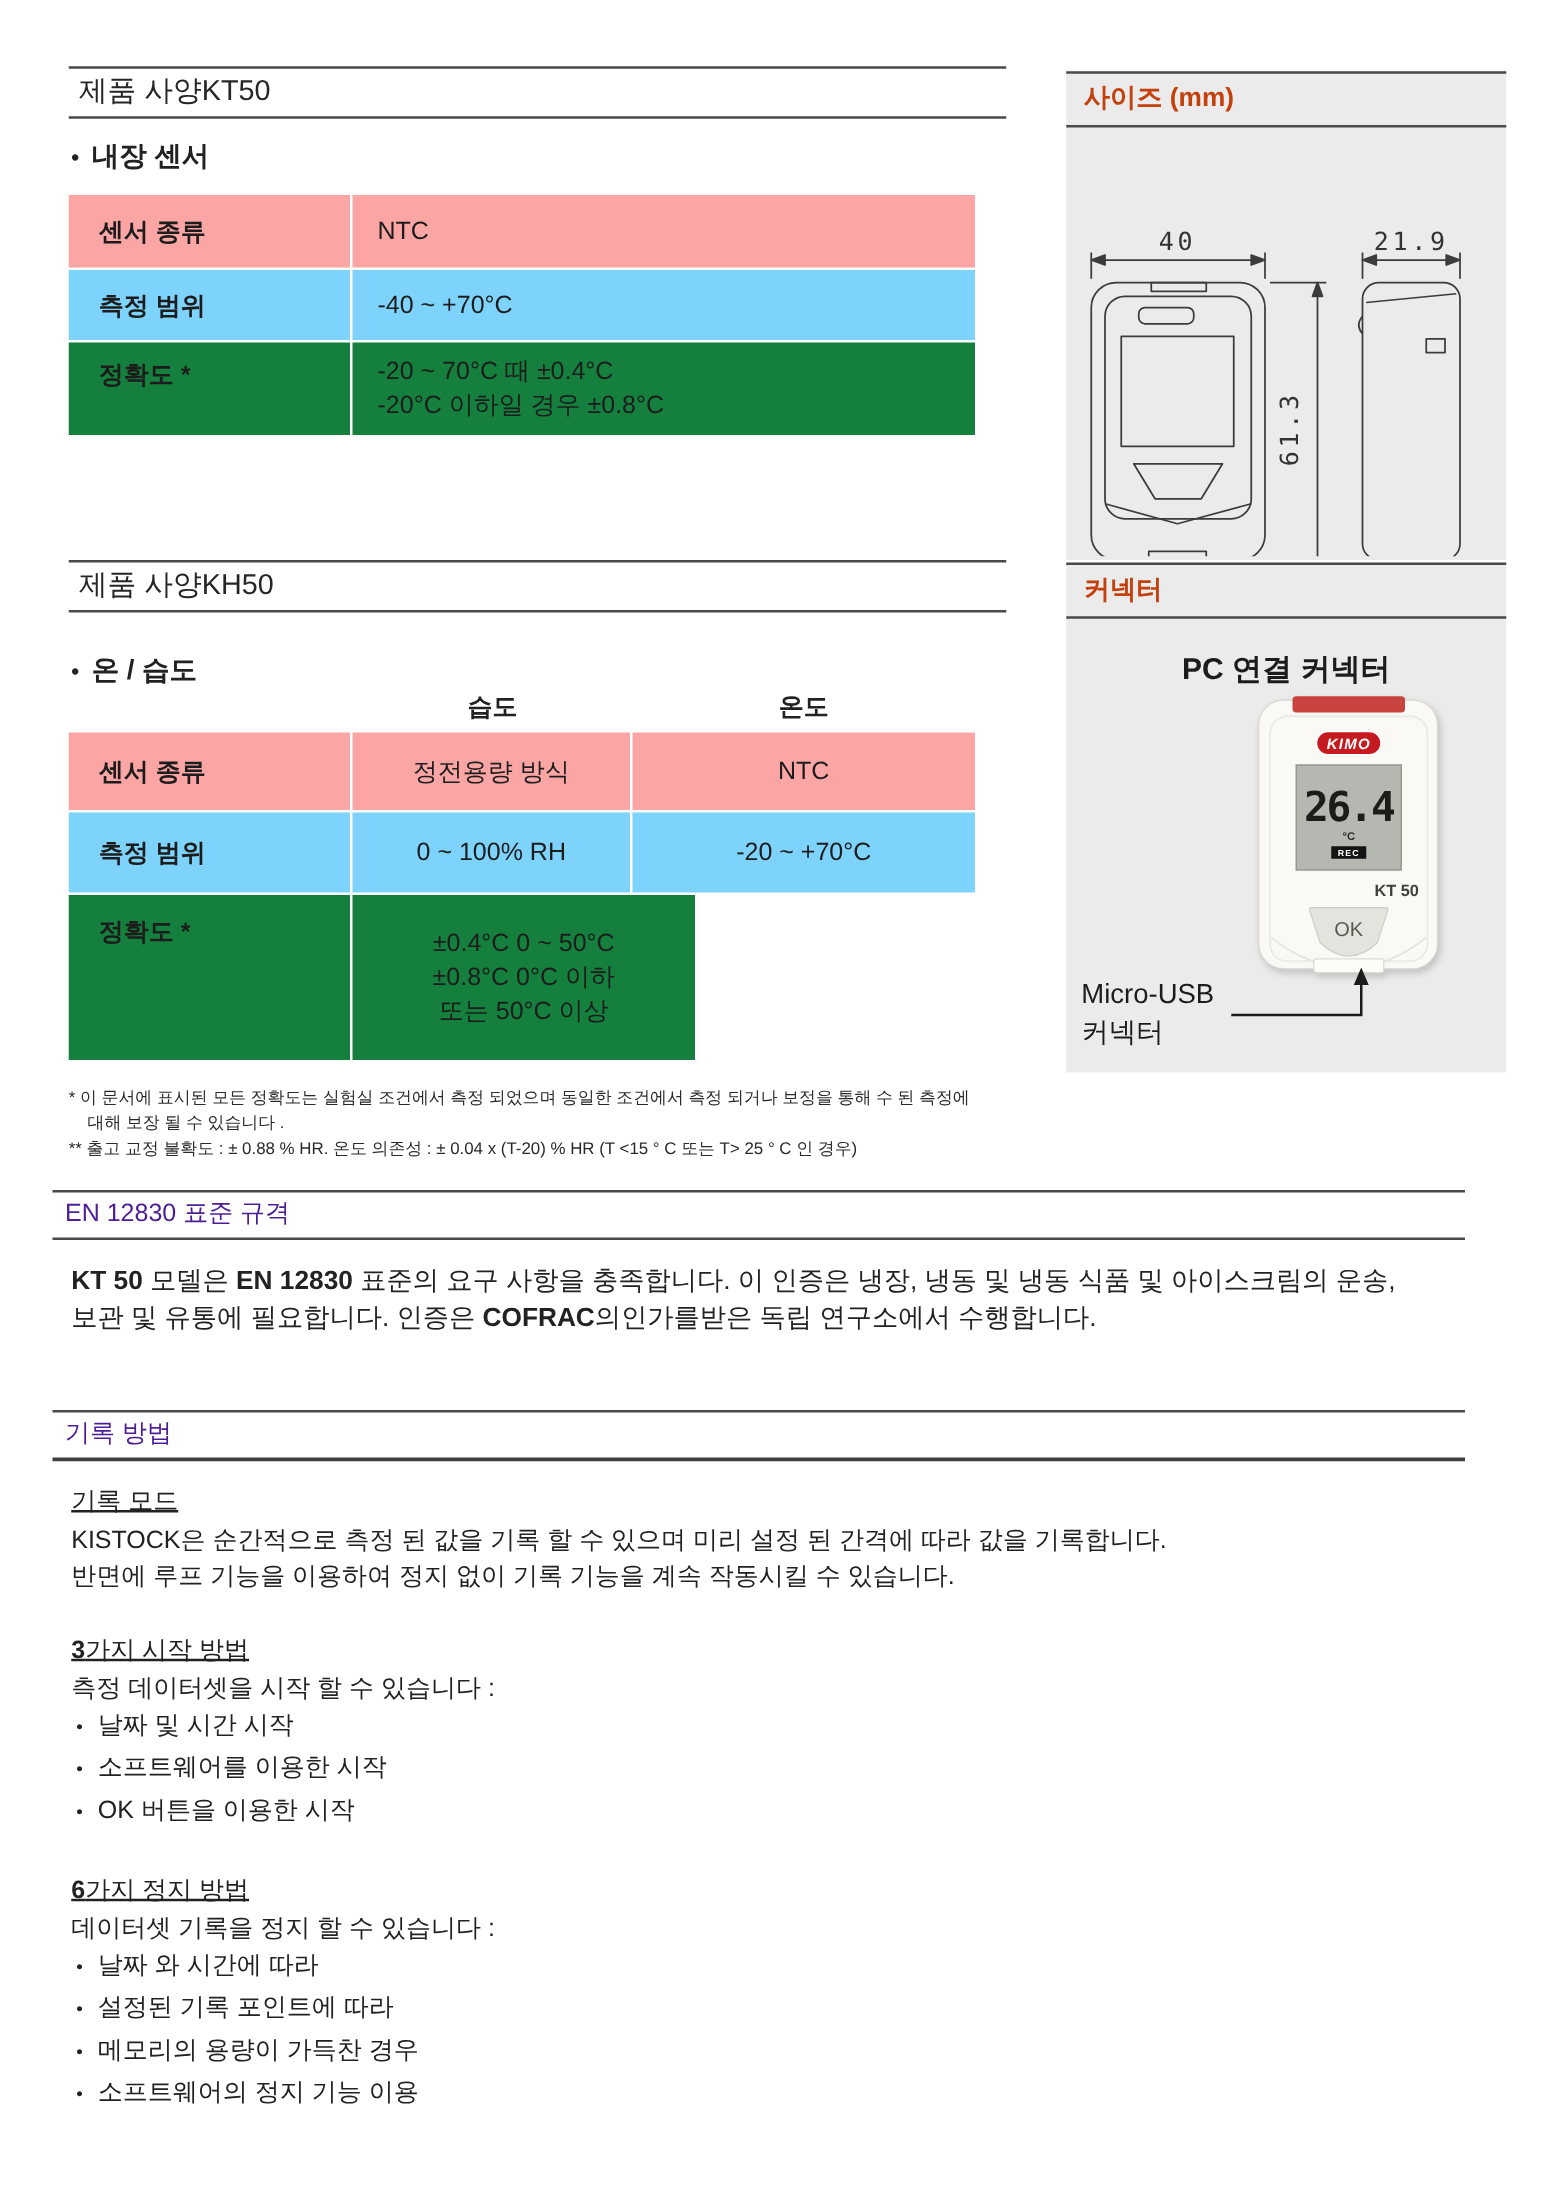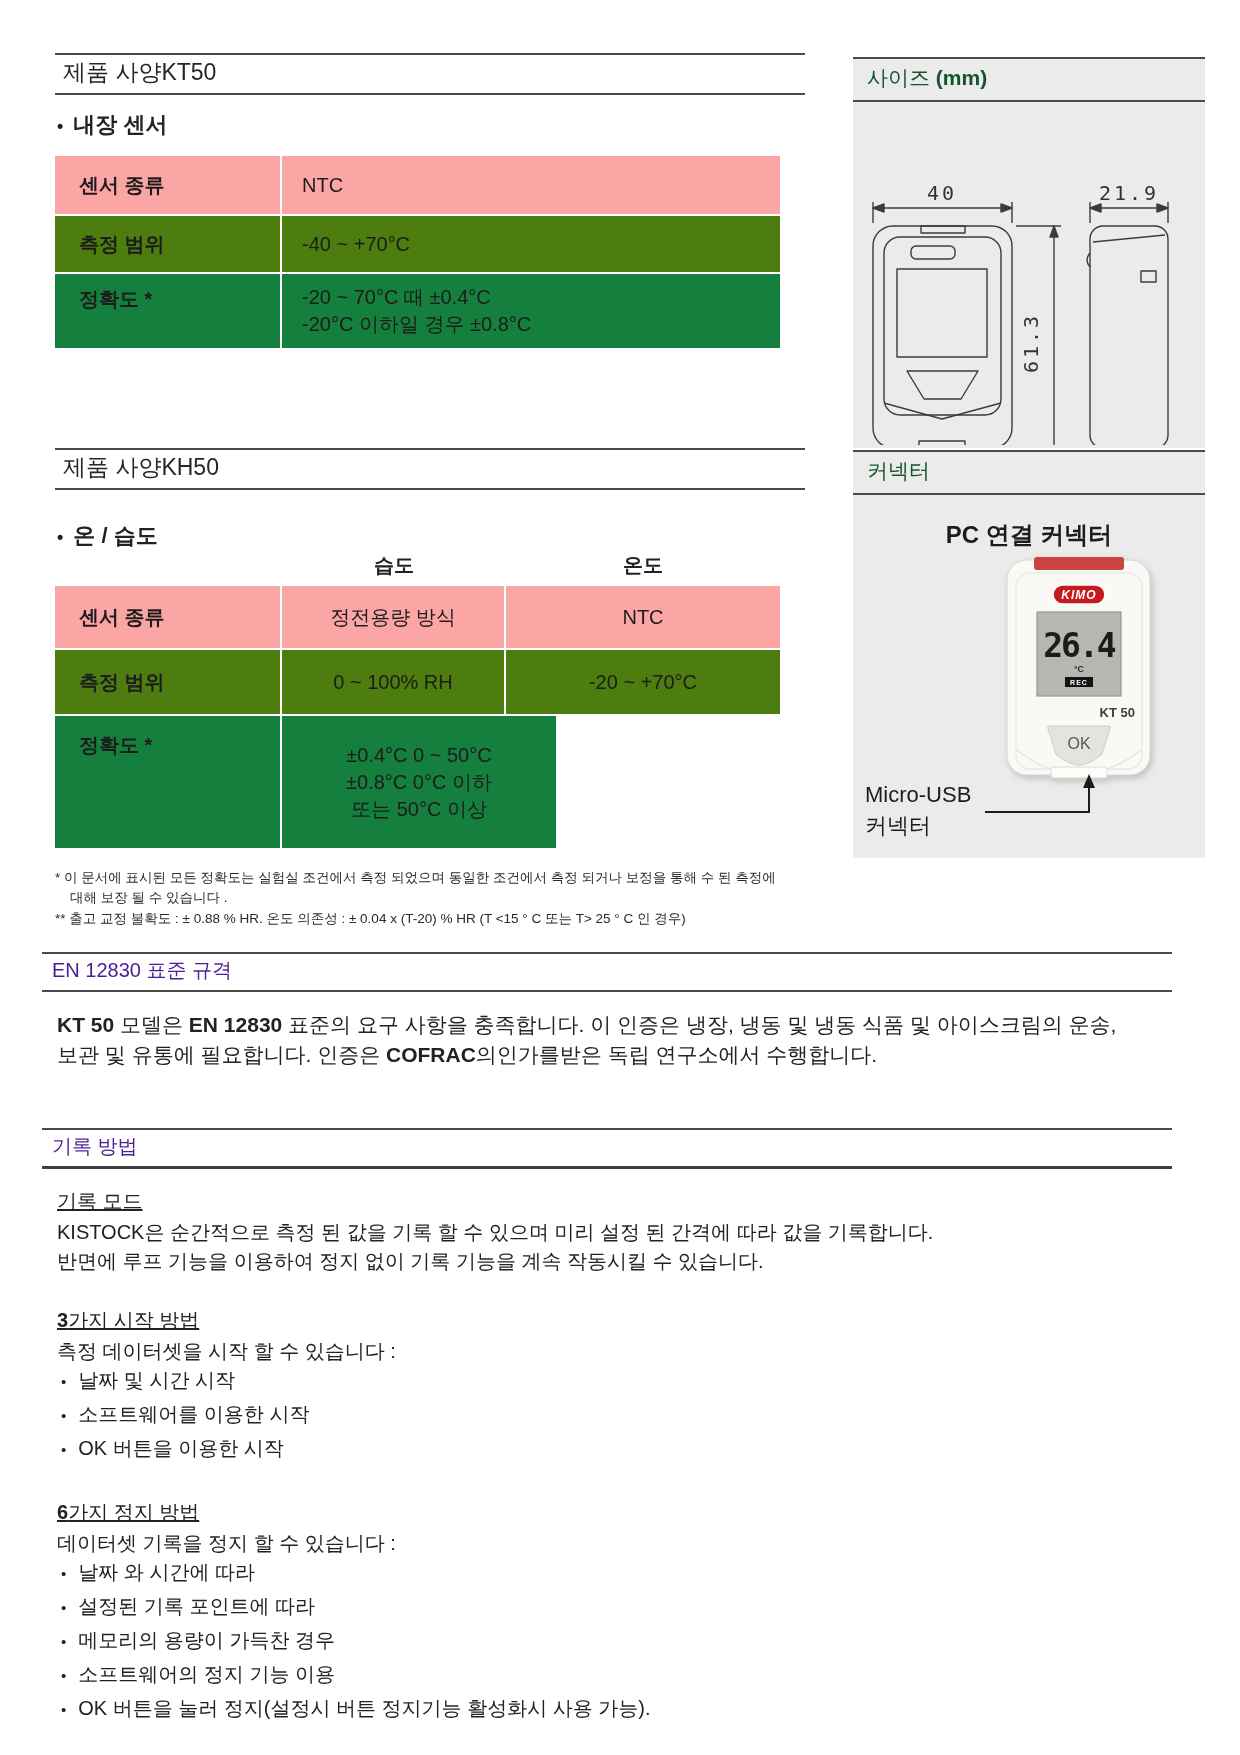--- a/index.html
+++ b/index.html
@@ -20,21 +20,21 @@
   .bullet-head .dot{font-size:18px;margin-right:10px;}
 
   
   .tbl{position:absolute;left:55px;width:725px;}
   .tbl .row{display:flex;margin-bottom:2px;}
   .cell{box-sizing:border-box;font-size:20px;color:#1c1c1c;display:flex;flex-direction:column;justify-content:center;}
   .lbl{width:225px;font-weight:bold;padding-left:24px;margin-right:2px;}
   .t1-val{width:498px;padding-left:20px;}
   .t2-hum{width:222px;margin-right:2px;text-align:center;align-items:center;}
   .t2-tmp{width:274px;text-align:center;align-items:center;}
-  .bg-dark{background:#fca5a5;} .bg-mid{background:#4d7c0f;} .bg-light{background:#15803d;}
+  .bg-dark{background:#fca5a5;} .bg-mid{background:#7dd3fc;} .bg-light{background:#15803d;}
   .cell .ln{line-height:1.35;}
 
   .colheads{position:absolute;left:55px;width:725px;display:flex;font-weight:bold;font-size:20px;color:#222;}
   .colheads .ch1{width:227px;}
   .colheads .ch2{width:224px;text-align:center;}
   .colheads .ch3{width:274px;text-align:center;}
 
   .footnotes{position:absolute;left:55px;width:740px;font-size:13.5px;color:#2a2a2a;line-height:1.5;}
   .footnotes .ind{padding-left:15px;}
 
@@ -46,21 +46,21 @@
   .recbody .uhead b{font-weight:bold;}
   .recbody p{margin:0 0 2px 0;}
   .recbody ul{list-style:none;margin:2px 0 0 4px;padding:0;}
   .recbody li{margin:0 0 7px 0;}
   .recbody li .bdot{font-size:15px;margin-right:12px;}
   .gap30{height:30px;}
 
   
   .panel{position:absolute;left:853px;width:352px;background:#ebebeb;box-sizing:border-box;}
   .panel-head{border-top:2px solid #4a4a4a;border-bottom:2px solid #4a4a4a;
-    font-size:21px;color:#14532d;padding:5px 14px 8px;}
+    font-size:21px;color:#c2410c;padding:5px 14px 8px;font-weight:bold;}
   .pc-heading{margin-top:24px;text-align:center;font-weight:bold;font-size:24px;color:#1c1c1c;}
 
   .usb-label{position:absolute;left:12px;top:330px;font-size:22px;color:#1c1c1c;line-height:1.4;}
   .devwrap{position:absolute;left:150px;top:104px;filter:drop-shadow(2px 3px 3px rgba(0,0,0,0.18));}
   .arrowsvg{position:absolute;left:128px;top:322px;}
   .sizesvg{position:absolute;left:0;top:48px;}
 </style>
 </head>
 <body>
 
@@ -155,21 +155,20 @@
       <li><span class="bdot">•</span><span>OK 버튼을 이용한 시작</span></li>
     </ul>
     <div class="gap30"></div>
     <p class="uhead"><b>6</b><span>가지 정지 방법</span></p>
     <p>데이터셋 기록을 정지 할 수 있습니다 :</p>
     <ul>
       <li><span class="bdot">•</span><span>날짜 와 시간에 따라</span></li>
       <li><span class="bdot">•</span><span>설정된 기록 포인트에 따라</span></li>
       <li><span class="bdot">•</span><span>메모리의 용량이 가득찬 경우</span></li>
       <li><span class="bdot">•</span><span>소프트웨어의 정지 기능 이용</span></li>
-      <li><span class="bdot">•</span><span>OK 버튼을 눌러 정지(설정시 버튼 정지기능 활성화시 사용 가능).</span></li>
     </ul>
   </div>
 
   <div class="panel" style="top:57px;height:391px;">
     <div class="panel-head">
       <span>사이즈 </span><b>(mm)</b>
     </div>
     <svg class="sizesvg" width="352" height="340" viewBox="0 0 352 340">
       <g stroke="#3c3c3c" stroke-width="1.4" fill="none" stroke-linejoin="round">
 

